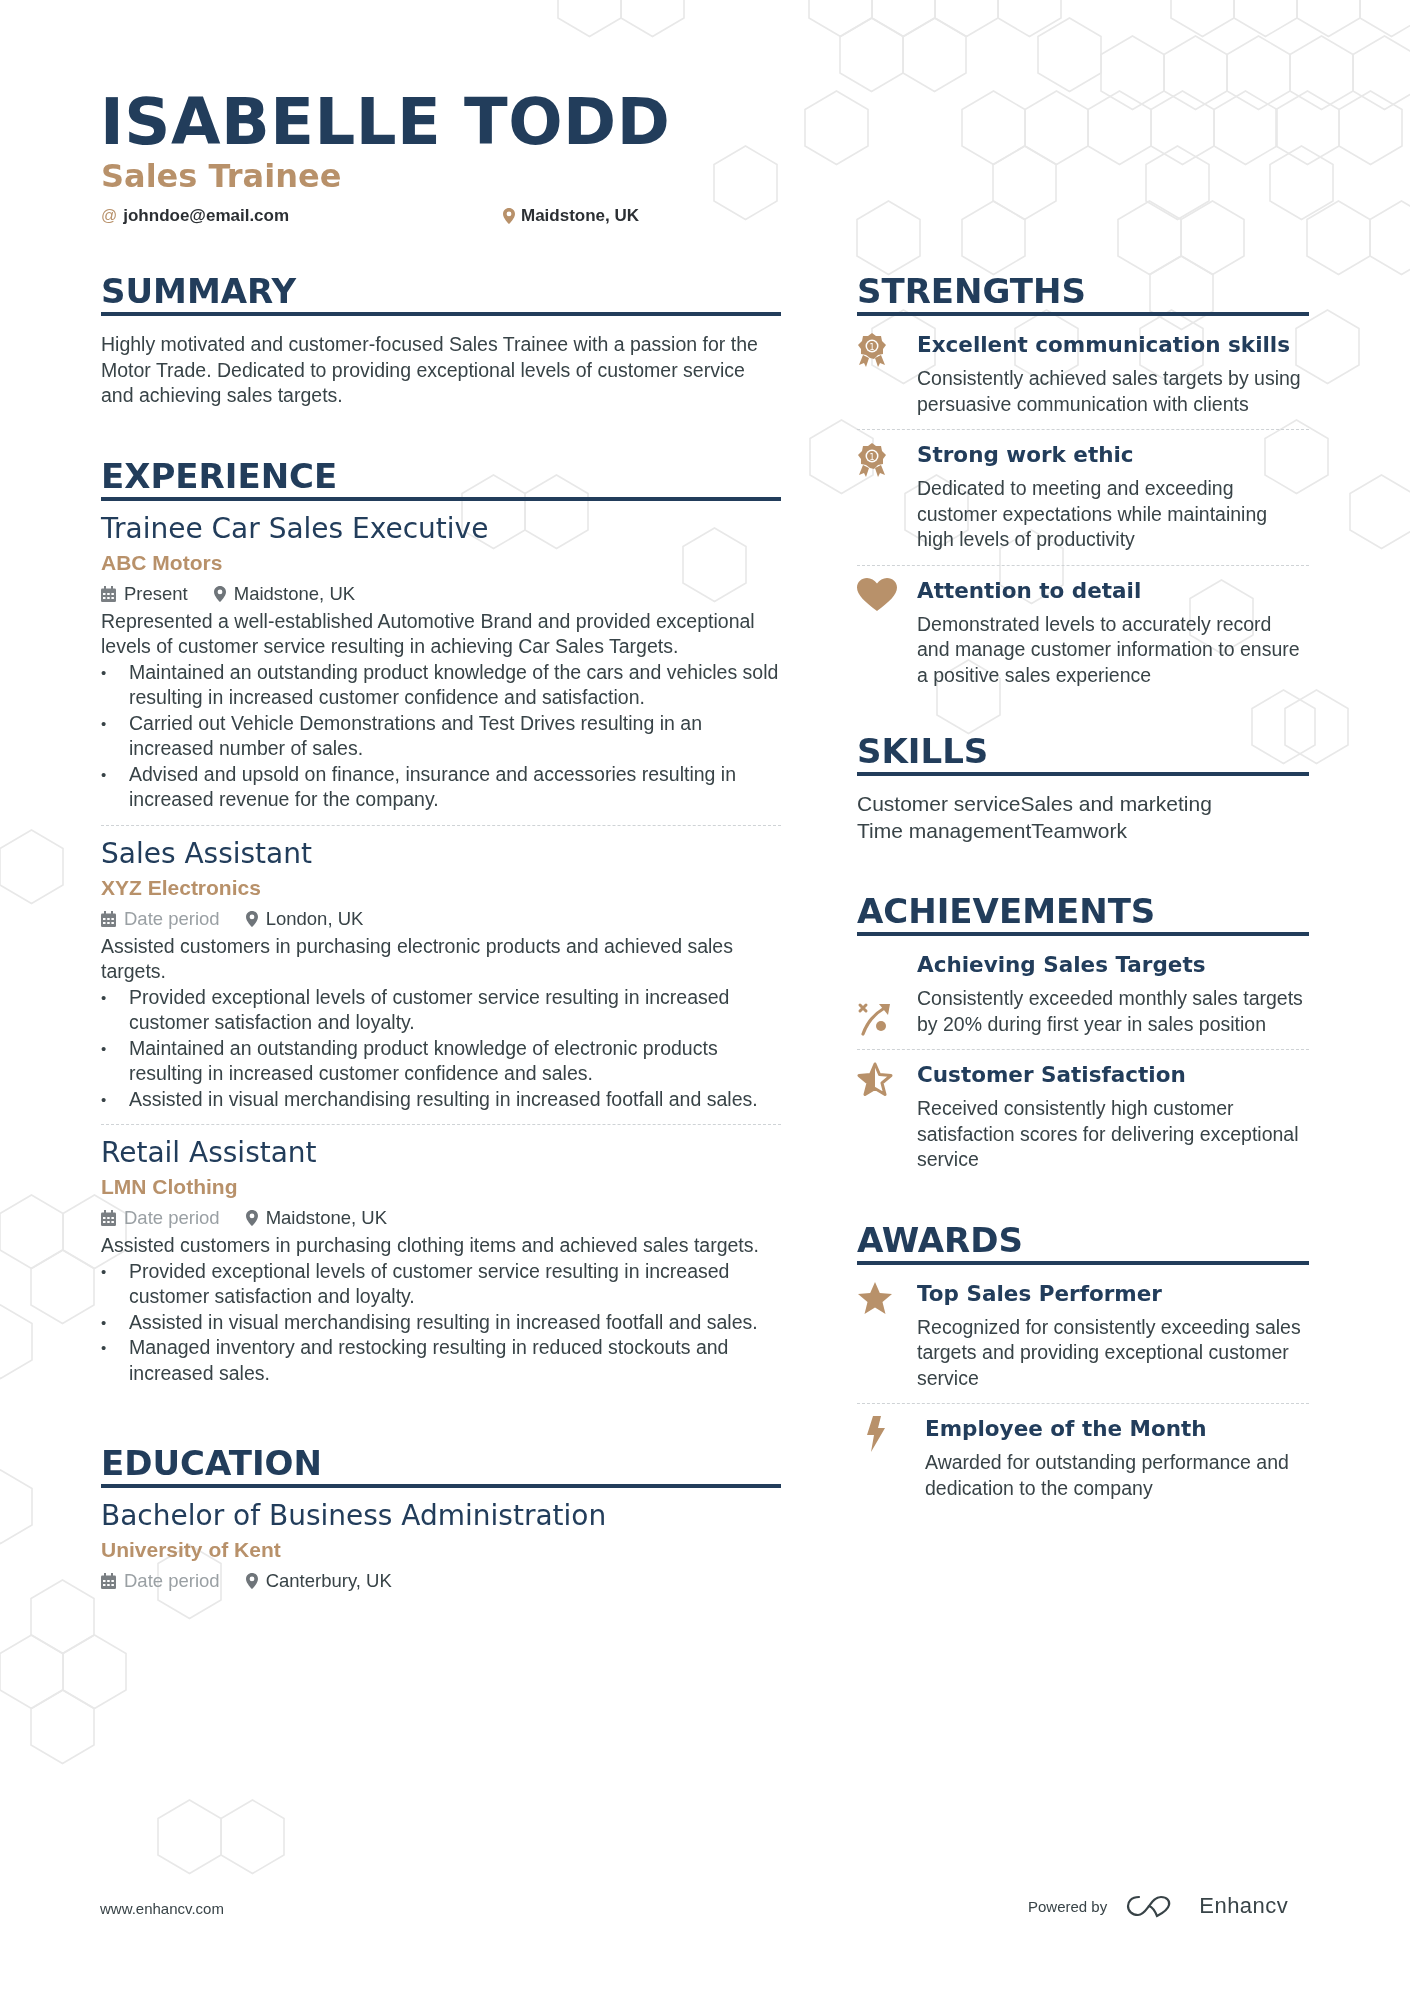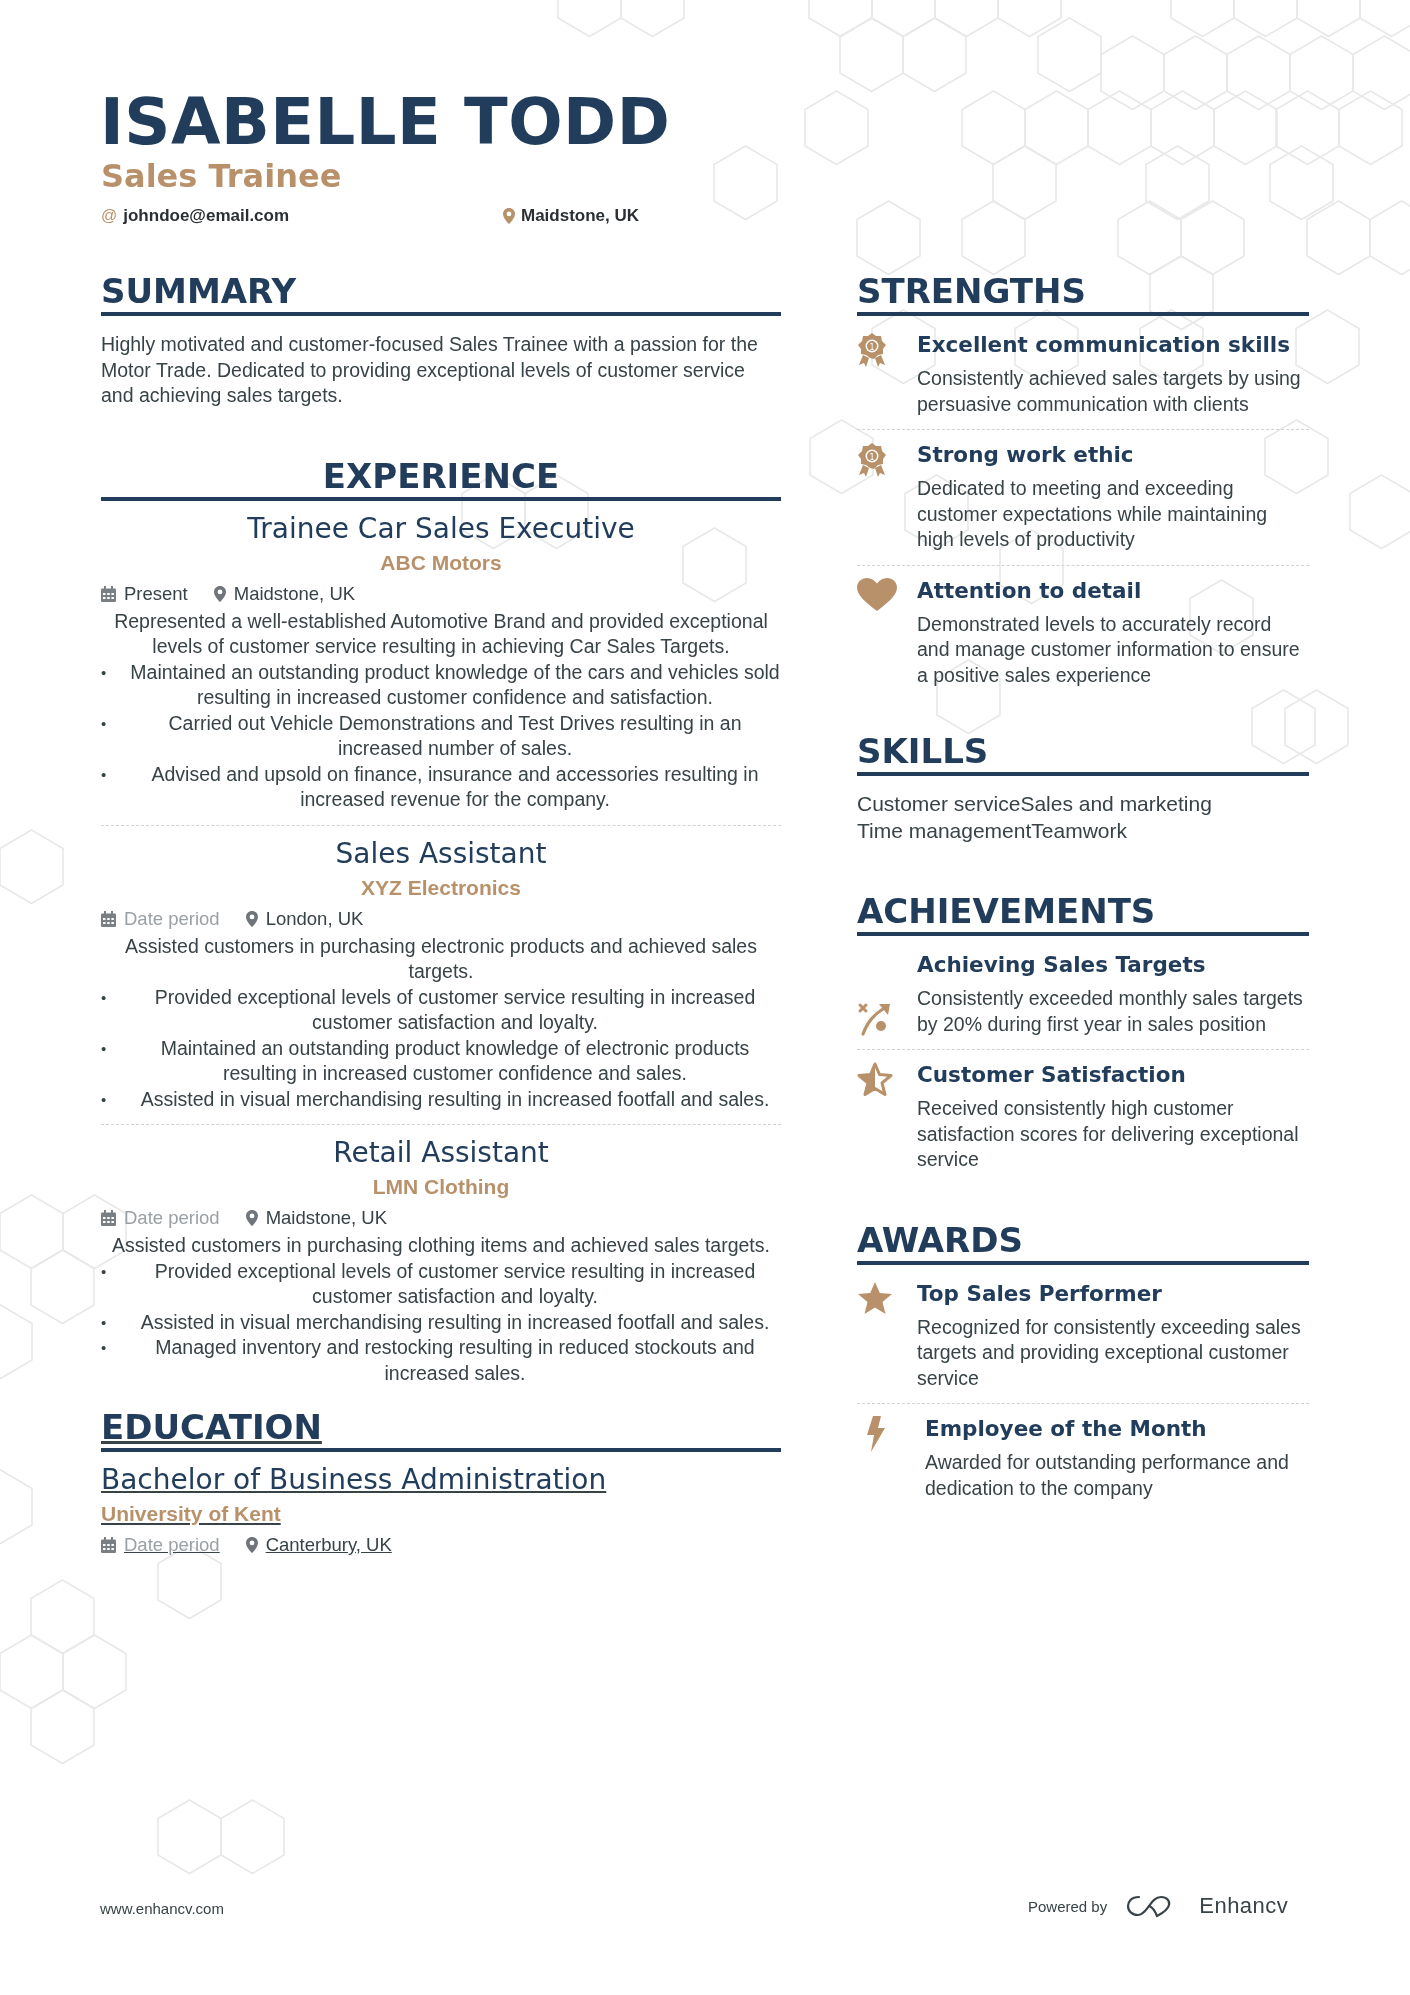--- a/index.html
+++ b/index.html
@@ -147,21 +147,21 @@
     <span>Maidstone, UK</span>
   </div>
 
   <div class="col-left">
 
     <section>
       <h2 class="sec-h">SUMMARY</h2>
       <div class="body-text summary-text">Highly motivated and customer-focused Sales Trainee with a passion for the Motor Trade. Dedicated to providing exceptional levels of customer service and achieving sales targets.</div>
     </section>
 
-    <section style="margin-top:46px;text-align:center;">
+    <section style="margin-top:46px;">
       <h2 class="sec-h">EXPERIENCE</h2>
 
       <div class="job">
         <div class="job-title">Trainee Car Sales Executive</div>
         <div class="company">ABC Motors</div>
         <div class="meta">
           <span class="item">
             <svg width="15" height="16" viewBox="0 0 15 16">
                 <rect x="0" y="2.5" width="15" height="13.5" rx="1.2" fill="#7a7f83"></rect>
                 <rect x="3" y="0" width="2" height="4" fill="#7a7f83"></rect>
@@ -258,21 +258,21 @@
         </div>
         <div class="body-text" style="margin-top:2px;">Assisted customers in purchasing clothing items and achieved sales targets.</div>
         <ul class="bullets">
           <li>Provided exceptional levels of customer service resulting in increased customer satisfaction and loyalty.</li>
           <li>Assisted in visual merchandising resulting in increased footfall and sales.</li>
           <li>Managed inventory and restocking resulting in reduced stockouts and increased sales.</li>
         </ul>
       </div>
     </section>
 
-    <section style="margin-top:20px;text-decoration:underline;">
+    <section style="margin-top:56px;">
       <h2 class="sec-h">EDUCATION</h2>
       <div class="job">
         <div class="job-title">Bachelor of Business Administration</div>
         <div class="company">University of Kent</div>
         <div class="meta">
           <span class="item">
             <svg width="15" height="16" viewBox="0 0 15 16">
                 <rect x="0" y="2.5" width="15" height="13.5" rx="1.2" fill="#7a7f83"></rect>
                 <rect x="3" y="0" width="2" height="4" fill="#7a7f83"></rect>
                 <rect x="10" y="0" width="2" height="4" fill="#7a7f83"></rect>

